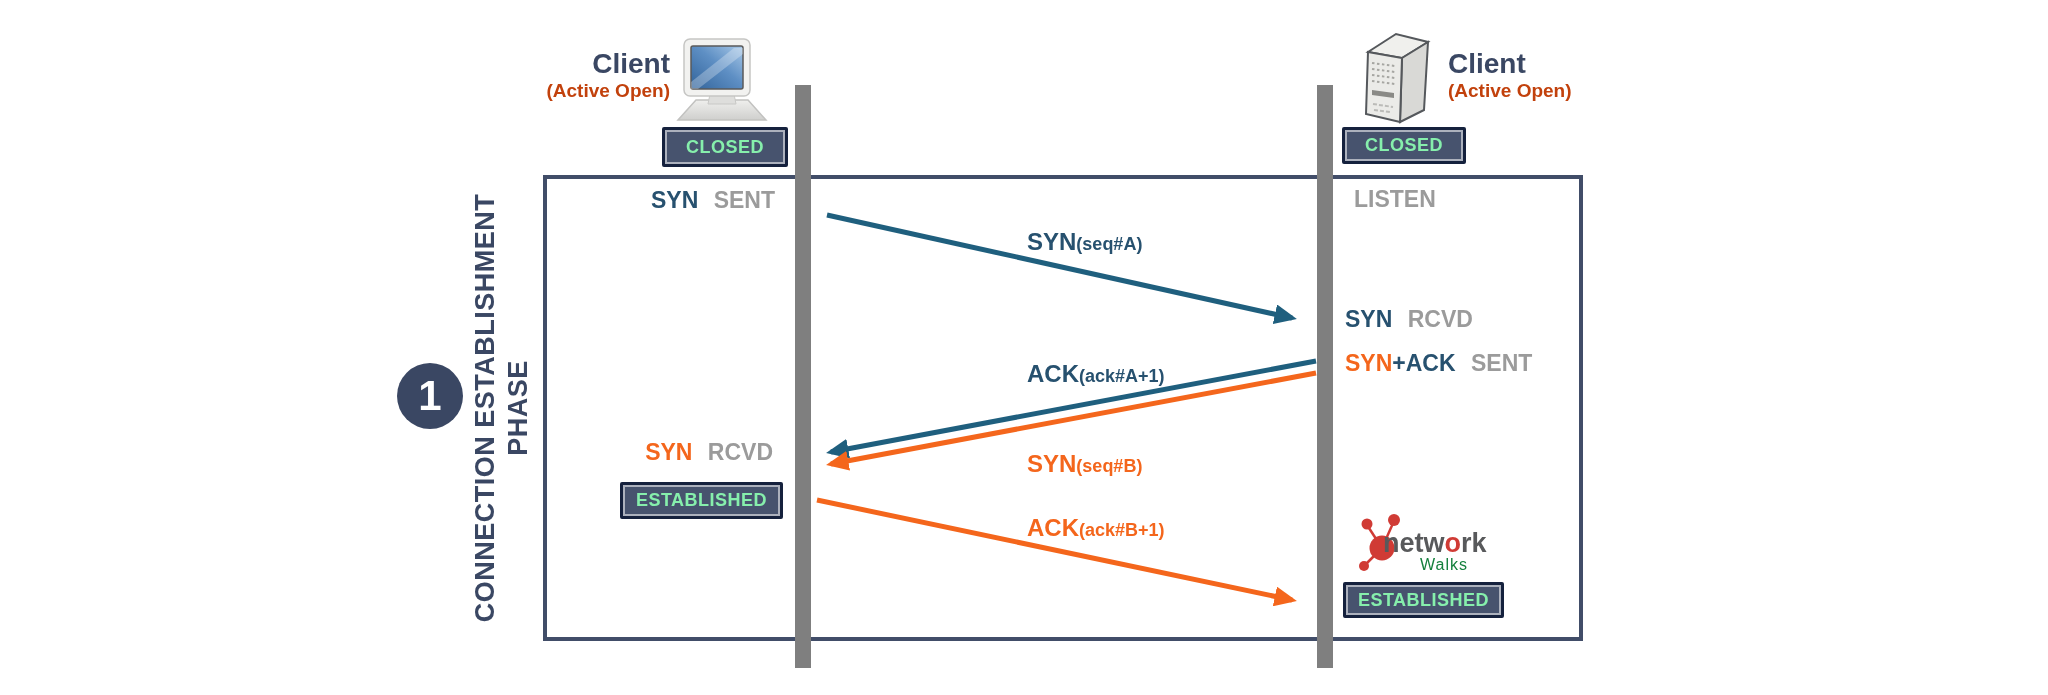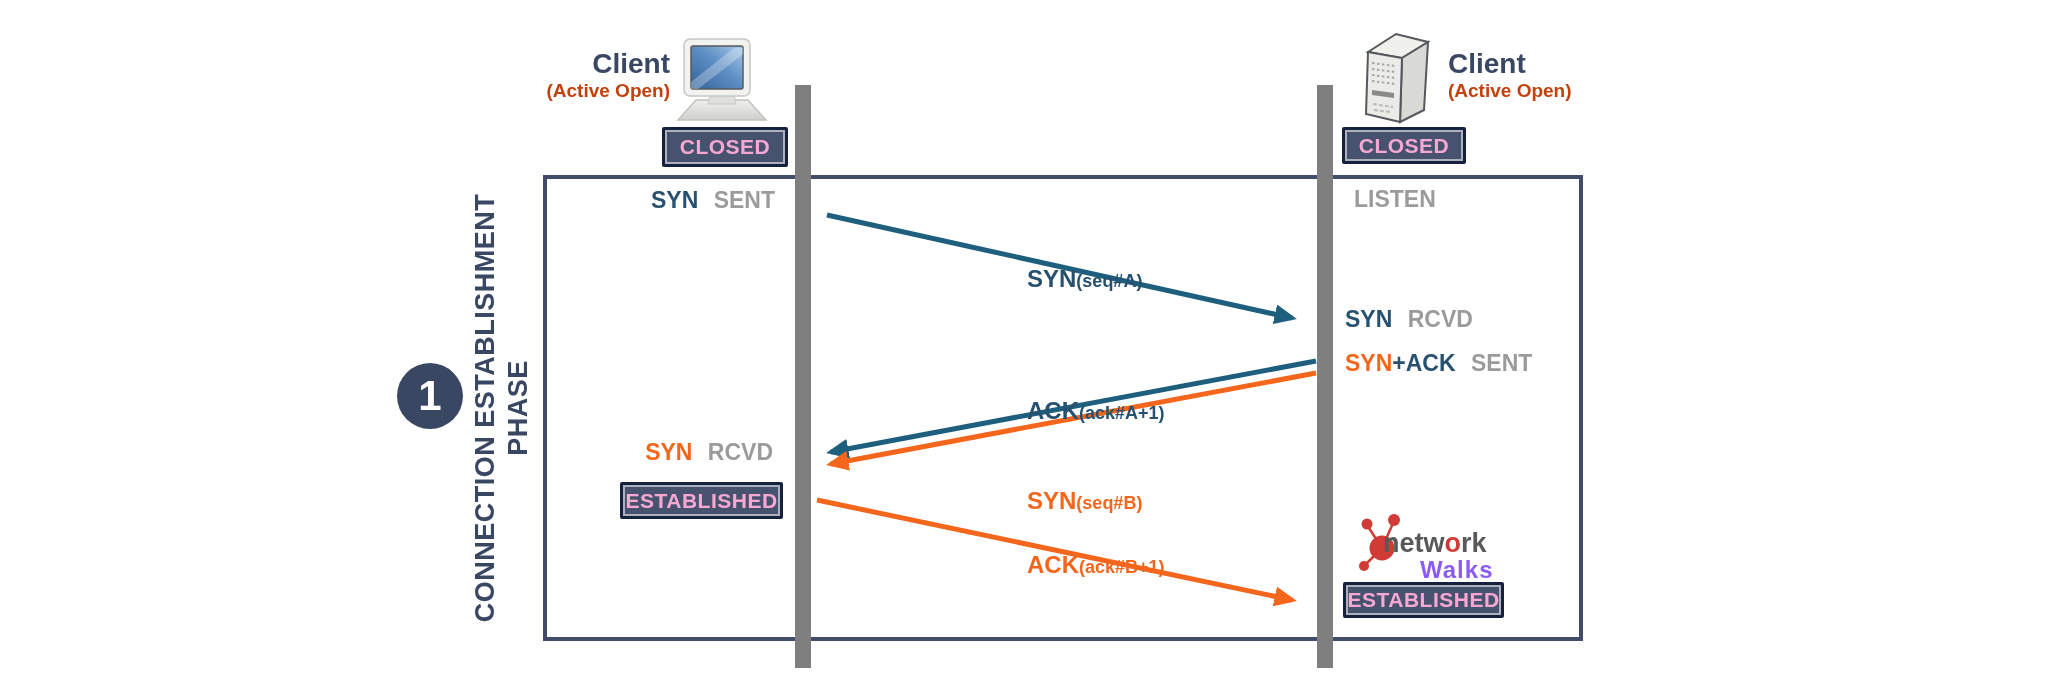--- a/index.html
+++ b/index.html
@@ -21,42 +21,42 @@
   .bar.client{left:795px;} .bar.server{left:1317px;}
 
   
   .title{position:absolute;font-size:28px;font-weight:bold;color:#3A4763;white-space:nowrap;}
   .subtitle{position:absolute;font-size:19px;font-weight:bold;color:#c2410c;white-space:nowrap;}
   .r{text-align:right;}
 
   
   .badge{position:absolute;background:#47536E;border:3px solid #15213D;
          box-shadow:inset 0 0 0 2px rgba(255,255,255,.55);border-radius:2px;
-         color:#f9a8d4;font-weight:bold;font-size:21px;letter-spacing:.5px;
+         color:#86efac;font-weight:bold;font-size:18px;letter-spacing:.5px;
          display:flex;align-items:center;justify-content:center;white-space:nowrap;}
 
   
   .state{position:absolute;font-size:23px;font-weight:bold;white-space:nowrap;}
   .c-blue{color:#27516F;} .c-gray{color:#9B9B9B;padding-left:9px;} .c-orange{color:#F4661C;}
 
   
-  .msg{position:absolute;white-space:nowrap;font-weight:bold;margin-top:37px;}
+  .msg{position:absolute;white-space:nowrap;font-weight:bold;}
   .msg .main{font-size:24px;}
   .msg .detail{font-size:18px;}
   .msg.blue{color:#27516F;} .msg.orange{color:#F4661C;}
 
   
   .arrows{position:absolute;left:0;top:0;width:2048px;height:695px;pointer-events:none;}
 
   
   .logo{position:absolute;left:1356px;top:512px;width:175px;height:66px;}
   .logo .icon{position:absolute;left:2px;top:0;}
   .logo .line1{position:absolute;left:27px;top:16px;font-size:27px;font-weight:bold;color:#58595B;white-space:nowrap;}
   .logo .line1 .accent{color:#D03B35;}
-  .logo .line2{position:absolute;left:64px;top:44px;font-size:24px;font-weight:bold;color:#8b5cf6;letter-spacing:1px;white-space:nowrap;}
+  .logo .line2{position:absolute;left:64px;top:44px;font-size:16px;font-weight:normal;color:#15803d;letter-spacing:1px;white-space:nowrap;}
 </style>
 </head>
 <body>
 
 <div class="canvas">
 
   <div class="phase-circle">
     <span>1</span>
   </div>
   <div class="phase-label">

